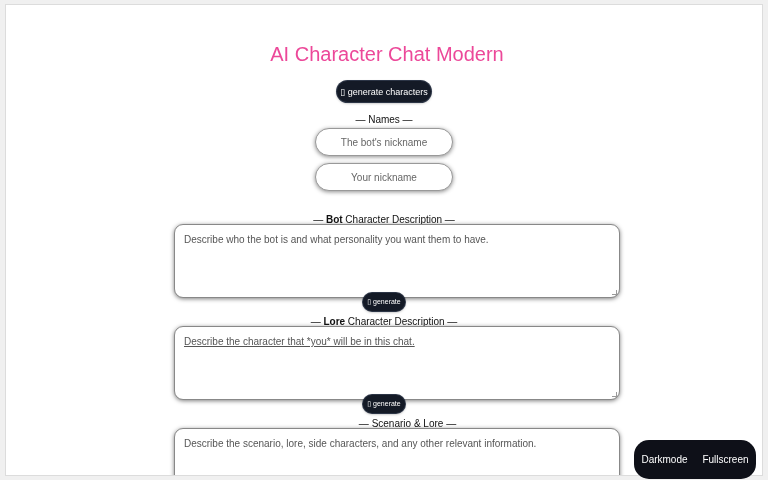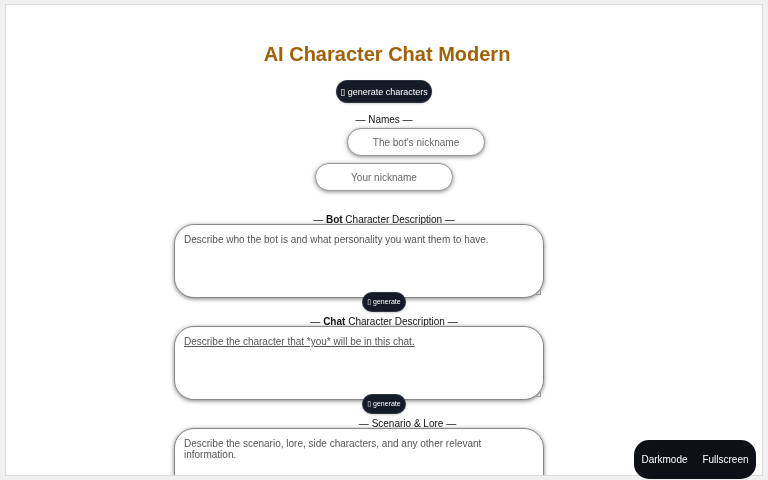--- a/index.html
+++ b/index.html
@@ -11,21 +11,21 @@
   }
   .frame {
     position: absolute; left: 5px; top: 4px; width: 758px; height: 472px;
     background: #ffffff;
     border: 1px solid #dcdcdc;
     box-sizing: border-box;
     overflow: hidden;
   }
   .title {
     position: absolute; left: 0; right: 0; top: 38px;
-    text-align: center; font-weight: bold; font-size: 20px; color: #a16207; margin-left: 6px;
+    text-align: center; font-weight: normal; font-size: 20px; color: #ec4899; margin-left: 6px;
   }
   .pill-btn {
     position: absolute;
     background: #141a26; color: #fff;
     border-radius: 14px;
     font-size: 9px;
     display: flex; align-items: center; justify-content: center;
     box-shadow: 0 0 0 1px #2c3546, 0 1px 3px rgba(0,0,0,0.4);
     cursor: pointer;
   }
@@ -38,22 +38,22 @@
   .name-input {
     position: absolute; left: 309px; width: 138px; height: 28px;
     border: 1px solid #999; border-radius: 16px;
     box-shadow: 0 1px 4px rgba(0,0,0,0.45);
     background: #fff;
     font-size: 10px; color: #666; text-align: center;
     line-height: 28px; box-sizing: border-box;
     cursor: text;
   }
   .textarea {
-    position: absolute; left: 168px; width: 370px;
-    border: 1px solid #888; border-radius: 20px;
+    position: absolute; left: 168px; width: 446px;
+    border: 1px solid #888; border-radius: 9px;
     box-shadow: 0 1px 4px rgba(0,0,0,0.5);
     background: #fff; box-sizing: border-box;
     font-size: 10px; color: #555;
     padding: 9px 9px; cursor: text;
   }
   .resize-grip {
     position: absolute; right: 2px; bottom: 2px; width: 4px; height: 4px;
     border-right: 1px solid #999; border-bottom: 1px solid #999;
   }
   .gen-small { left: 357px; width: 42px; height: 18px; font-size: 7px; border-radius: 10px; }
@@ -67,34 +67,34 @@
 </style>
 </head>
 <body>
 
 <div class="frame">
   <div class="title">AI Character Chat Modern</div>
 
   <div class="pill-btn gen-chars">▯ generate characters</div>
 
   <div class="label" style="top:109px;">— Names —</div>
-  <div class="name-input" style="top:123px;margin-left:32px;">The bot's nickname</div>
+  <div class="name-input" style="top:123px;">The bot's nickname</div>
   <div class="name-input" style="top:158px;">Your nickname</div>
 
   <div class="label" style="top:209px;">
     <span>— </span><b>Bot</b><span> Character Description —</span>
   </div>
   <div class="textarea" style="top:219px;height:74px;">
     <span>Describe who the bot is and what personality you want them to have.</span>
     <div class="resize-grip"></div>
   </div>
   <div class="pill-btn gen-small" style="top:288px;">▯ generate</div>
 
   <div class="label" style="top:311px;">
-    <span>— </span><b>Chat</b><span> Character Description —</span>
+    <span>— </span><b>Lore</b><span> Character Description —</span>
   </div>
   <div class="textarea" style="top:321px;height:74px;text-decoration:underline;">
     <span>Describe the character that *you* will be in this chat.</span>
     <div class="resize-grip"></div>
   </div>
   <div class="pill-btn gen-small" style="top:390px;">▯ generate</div>
 
   <div class="label" style="top:413px;margin-left:47px;">— Scenario &amp; Lore —</div>
   <div class="textarea" style="top:423px;height:74px;">
     <span>Describe the scenario, lore, side characters, and any other relevant information.</span>

